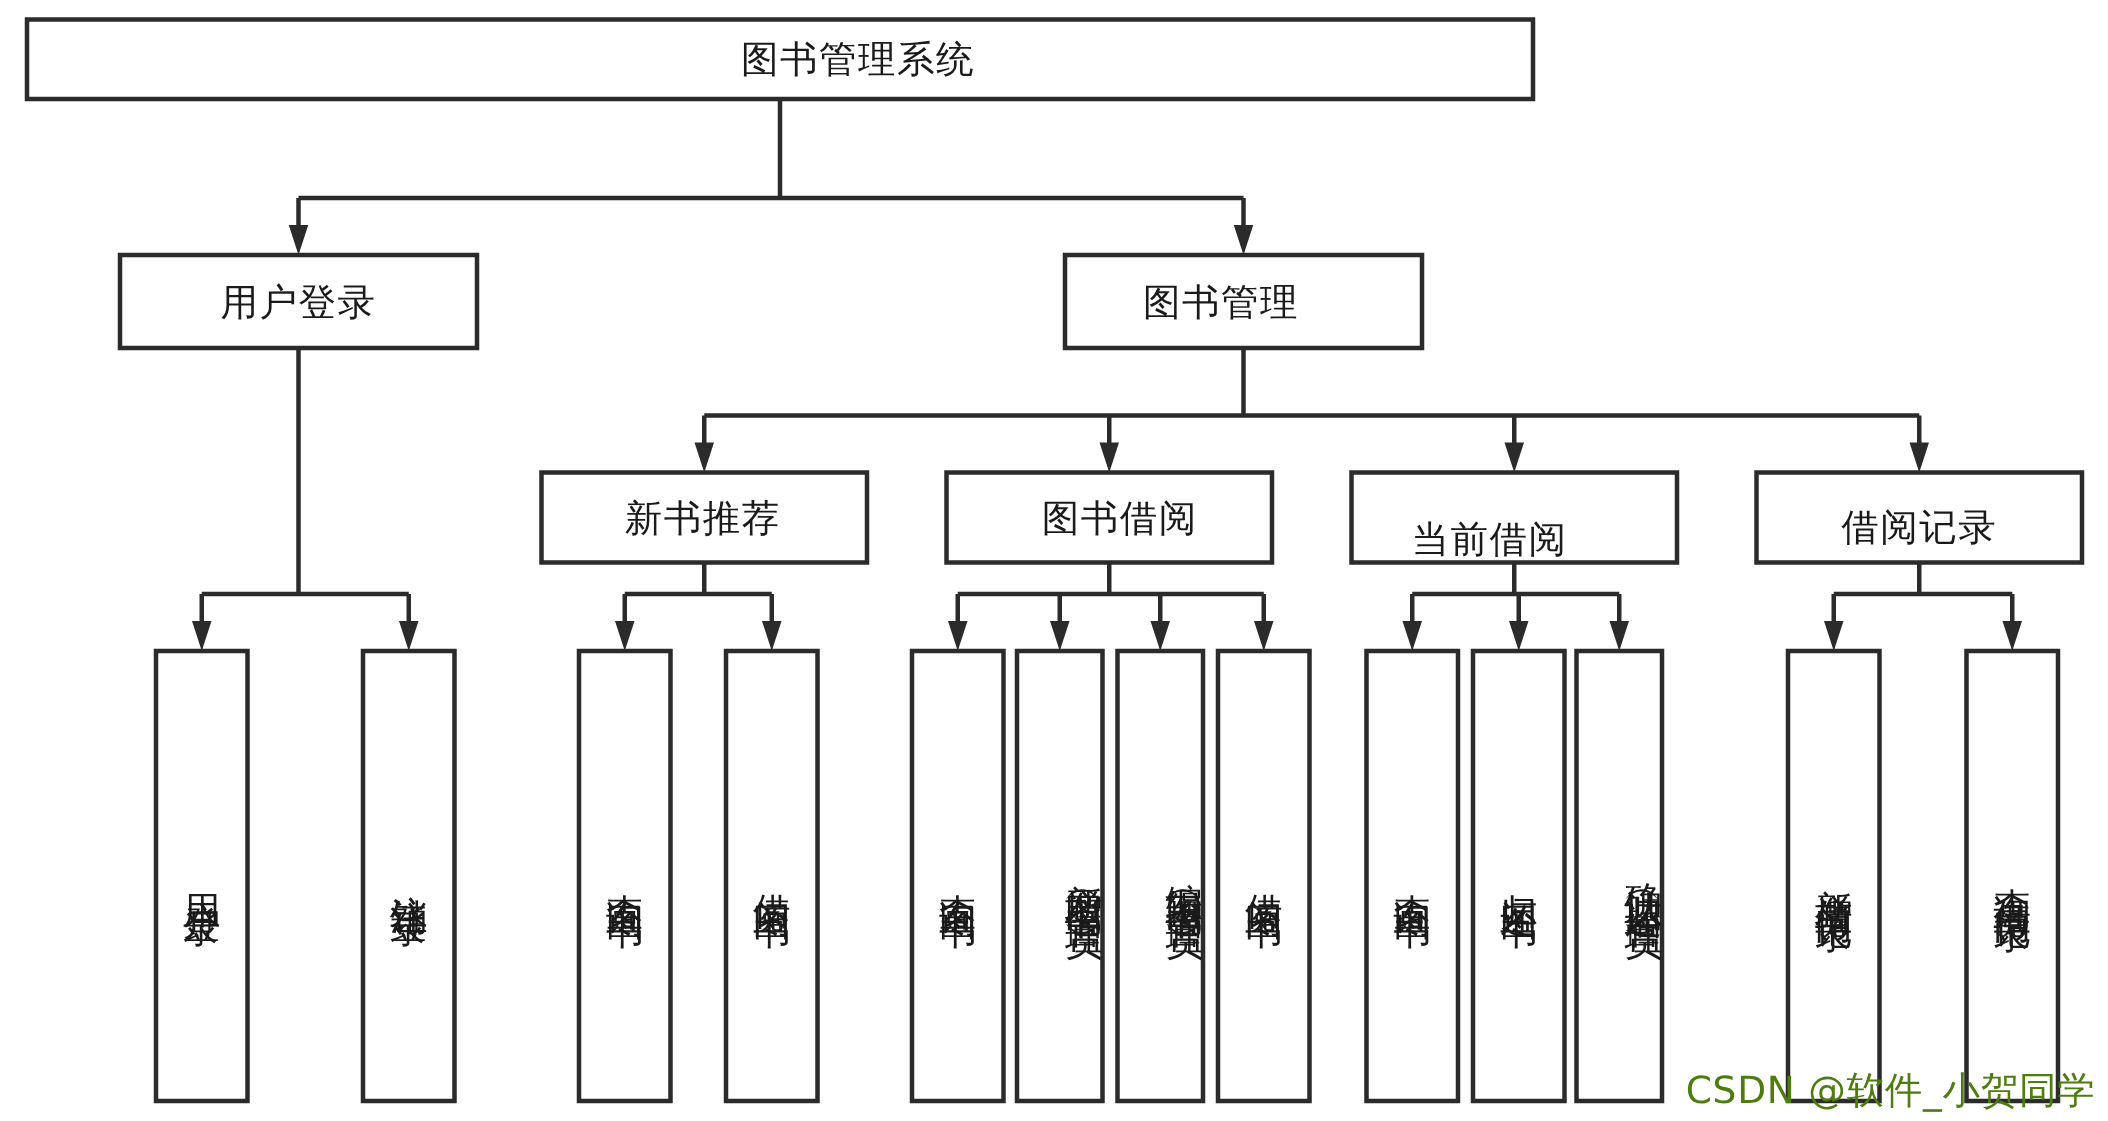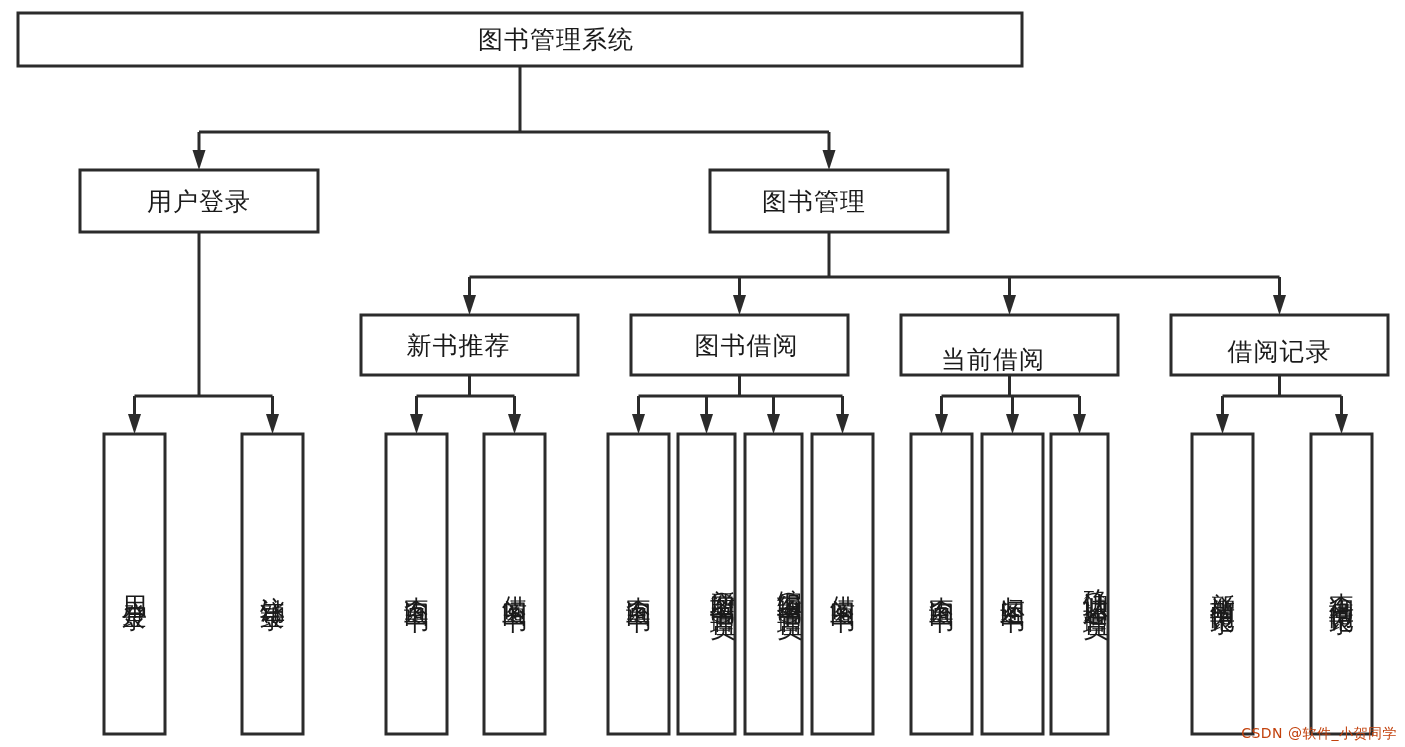--- a/index.html
+++ b/index.html
@@ -29,22 +29,22 @@
     position:absolute;
     font-size:25px;
     color:#1a1a1a;
     letter-spacing:1px;
     display:flex;align-items:center;justify-content:center;
     pointer-events:none;
   }
   #watermark{
     position:absolute;
     right:8px;bottom:4px;
-    font-size:14px;
-    color:#c2410c;
+    font-size:25px;
+    color:#4d7c0f;
     letter-spacing:0.5px;
     white-space:nowrap;
   }
 </style>
 </head>
 <body>
 
 <div id="stage">
 
   <svg id="diagram" viewBox="0 0 1405 747" xmlns="http://www.w3.org/2000/svg">
@@ -120,24 +120,24 @@
         <rect x="812" y="434" width="61" height="300" class="node-rect"></rect>
         <rect x="911" y="434" width="61" height="300" class="node-rect"></rect>
         <rect x="982" y="434" width="61" height="300" class="node-rect"></rect>
         <rect x="1051" y="434" width="57" height="300" class="node-rect"></rect>
         <rect x="1192" y="434" width="61" height="300" class="node-rect"></rect>
         <rect x="1311" y="434" width="61" height="300" class="node-rect"></rect>
       </g>
   </svg>
 
   <div id="labels-layer">
-      <div class="hbox-text" style="left: 18px; top: 13px; width: 1076px; height: 53px;">图书管理系统</div>
+      <div class="hbox-text" style="left: 34px; top: 13px; width: 1076px; height: 53px;">图书管理系统</div>
       <div class="hbox-text" style="left: 80px; top: 170px; width: 238px; height: 62px;">用户登录</div>
       <div class="hbox-text" style="left: 710px; top: 170px; width: 208px; height: 62px;">图书管理</div>
-      <div class="hbox-text" style="left: 372px; top: 315px; width: 173px; height: 60px; font-family: Liberation Mono, monospace;">新书推荐</div>
+      <div class="hbox-text" style="left: 382px; top: 315px; width: 173px; height: 60px; font-family: Liberation Mono, monospace;">新书推荐</div>
       <div class="hbox-text" style="left: 638px; top: 315px; width: 217px; height: 60px;">图书借阅</div>
       <div class="hbox-text" style="left: 901px; top: 329px; width: 184px; height: 60px;">当前借阅</div>
       <div class="hbox-text" style="left: 1171px; top: 315px; width: 217px; height: 72px;">借阅记录</div>
       <div class="vbox-text" style="left: 104px; top: 434px; width: 61px; height: 300px;">用户登录</div>
       <div class="vbox-text" style="left: 242px; top: 434px; width: 61px; height: 300px;">注销登录</div>
       <div class="vbox-text" style="left: 386px; top: 434px; width: 61px; height: 300px;">查询图书</div>
       <div class="vbox-text" style="left: 484px; top: 434px; width: 61px; height: 300px;">借阅图书</div>
       <div class="vbox-text" style="left: 608px; top: 434px; width: 61px; height: 300px;">查询图书</div>
       <div class="vbox-text" style="left: 678px; top: 434px; width: 57px; height: 300px; align-items: flex-start; padding-top: 6px; box-sizing: border-box;">新增图书（管理员）</div>
       <div class="vbox-text" style="left: 745px; top: 434px; width: 57px; height: 300px; align-items: flex-start; padding-top: 6px; box-sizing: border-box;">编辑图书（管理员）</div>

